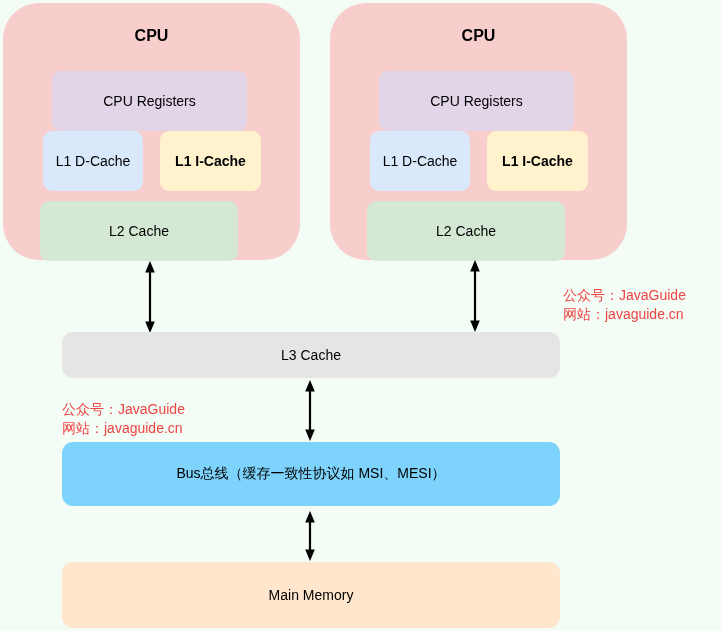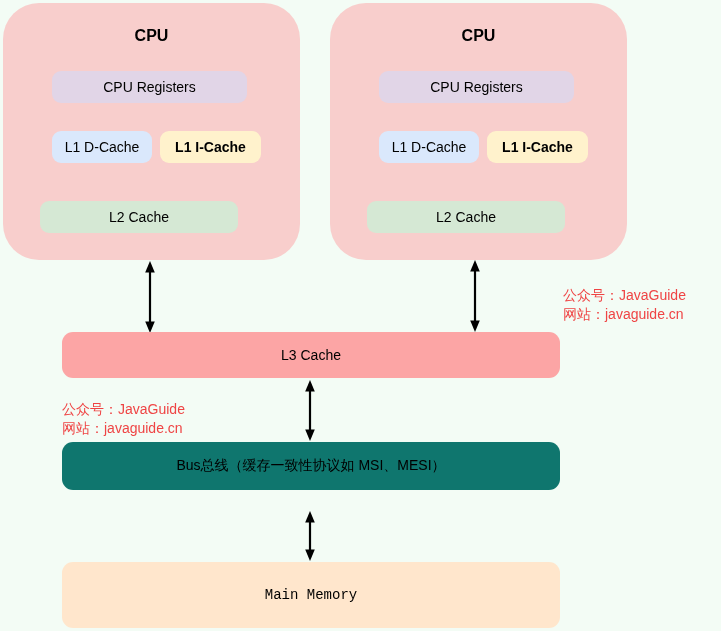--- a/index.html
+++ b/index.html
@@ -23,40 +23,40 @@
   }
   .cpu-block.first  { left: 3px; }
   .cpu-block.second { left: 330px; }
   .cpu-title {
     position: absolute; left: 0; top: 24px; width: 100%;
     text-align: center;
     font-weight: bold; font-size: 16px;
   }
   .inner-box {
     position: absolute;
-    height: 32px;
+    height: 60px;
     border-radius: 9px;
     display: flex; align-items: center; justify-content: center;
     font-size: 14px;
   }
   .registers { left: 49px; top: 68px;  width: 195px; background: #e1d5e7; }
-  .l1d       { left: 49px; top: 128px; width: 100px; background: #dae8fc; }
+  .l1d       { left: 40px; top: 128px; width: 100px; background: #dae8fc; }
   .l1i       { left: 157px; top: 128px; width: 101px; background: #fff2cc; font-weight: bold; }
   .l2        { left: 37px; top: 198px; width: 198px; background: #d5e8d4; }
 
   .wide-box {
     position: absolute;
     left: 62px; width: 498px;
     border-radius: 11px;
     display: flex; align-items: center; justify-content: center;
     font-size: 14px;
   }
-  .l3-box   { top: 332px; height: 46px; background: #fca5a5; }
-  .bus-box  { top: 442px; height: 48px; background: #0f766e; }
-  .mem-box  { top: 562px; height: 66px; background: #ffe6cc; font-family: Liberation Mono, monospace; }
+  .l3-box   { top: 332px; height: 46px; background: #e5e5e5; }
+  .bus-box  { top: 442px; height: 64px; background: #7dd3fc; }
+  .mem-box  { top: 562px; height: 66px; background: #ffe6cc; }
 
   .arrow { position: absolute; }
   .arrow-cpu1 { left: 143px; top: 261px; }
   .arrow-cpu2 { left: 468px; top: 260px; }
   .arrow-l3bus { left: 303px; top: 380px; }
   .arrow-busmem { left: 303px; top: 511px; }
 
   .watermark {
     position: absolute;
     font-size: 14px;

